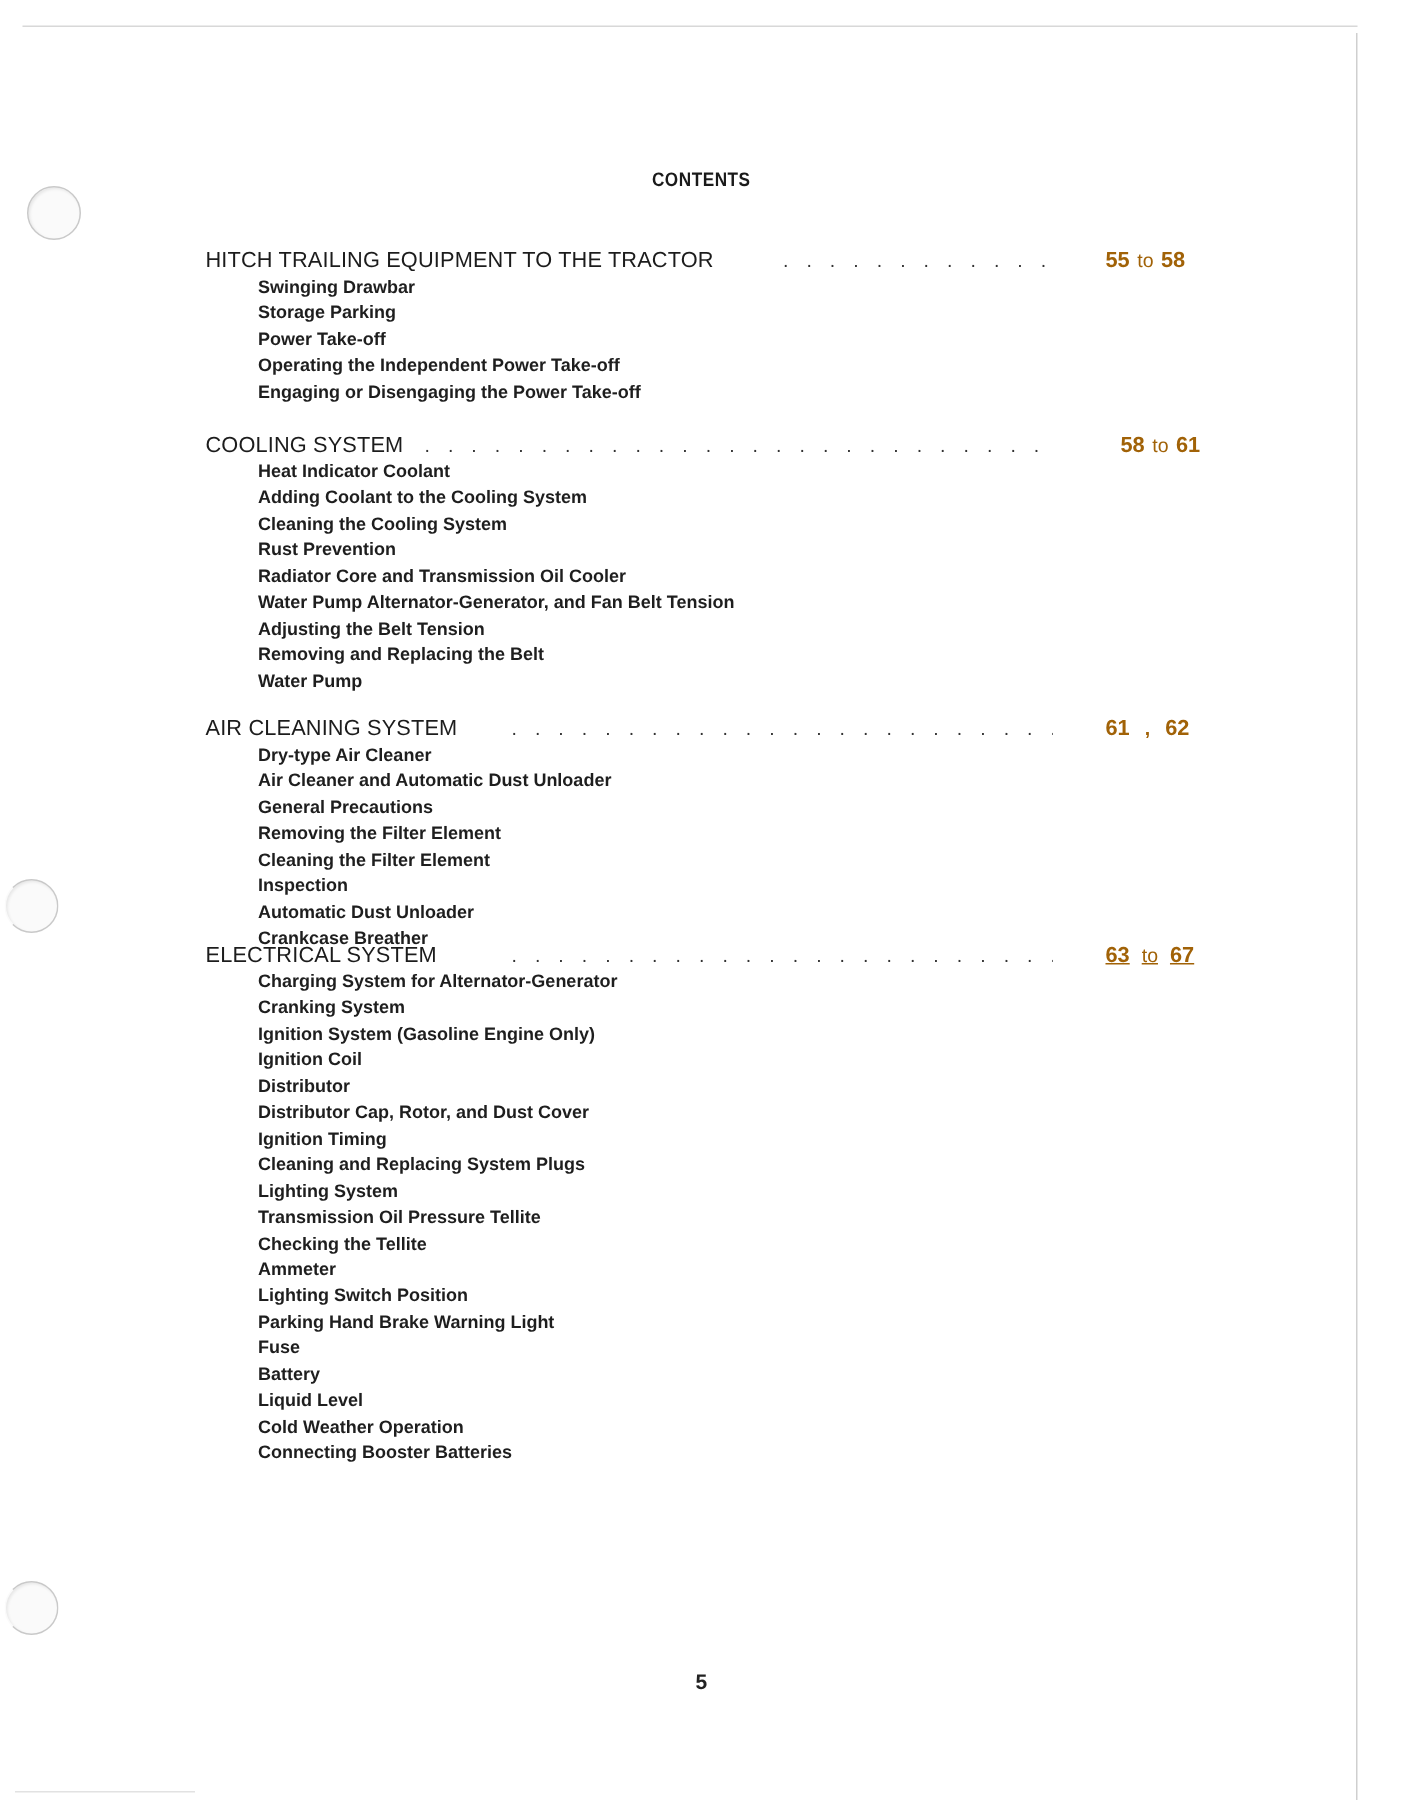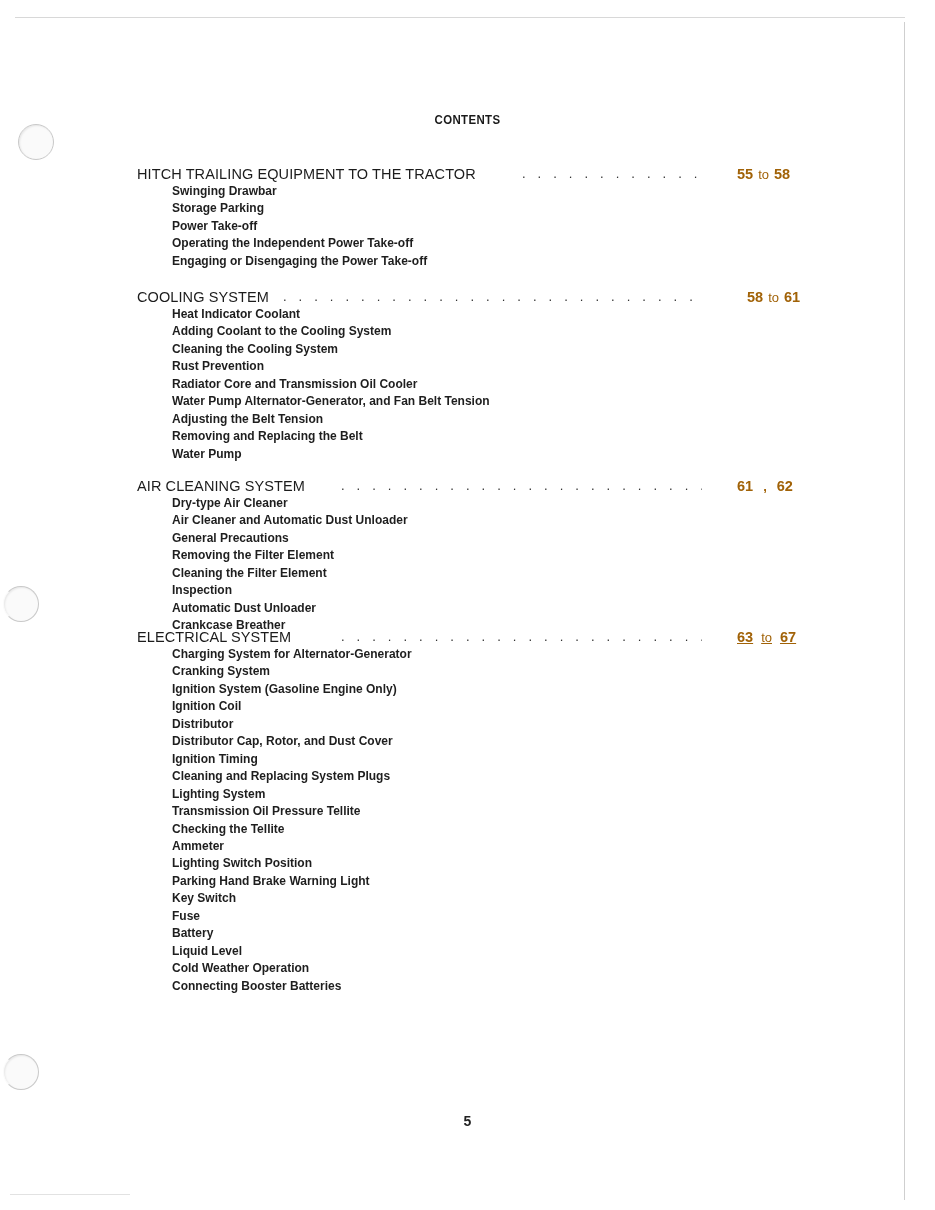--- a/index.html
+++ b/index.html
@@ -213,21 +213,20 @@
     <li class="toc-item">Distributor</li>
     <li class="toc-item">Distributor Cap, Rotor, and Dust Cover</li>
     <li class="toc-item">Ignition Timing</li>
     <li class="toc-item">Cleaning and Replacing System Plugs</li>
     <li class="toc-item">Lighting System</li>
     <li class="toc-item">Transmission Oil Pressure Tellite</li>
     <li class="toc-item">Checking the Tellite</li>
     <li class="toc-item">Ammeter</li>
     <li class="toc-item">Lighting Switch Position</li>
     <li class="toc-item">Parking Hand Brake Warning Light</li>
-    <li class="toc-item">Key Switch</li>
     <li class="toc-item">Fuse</li>
     <li class="toc-item">Battery</li>
     <li class="toc-item">Liquid Level</li>
     <li class="toc-item">Cold Weather Operation</li>
     <li class="toc-item">Connecting Booster Batteries</li>
   </ul>
 </div>
 
 <div class="page-number">5</div>
 

